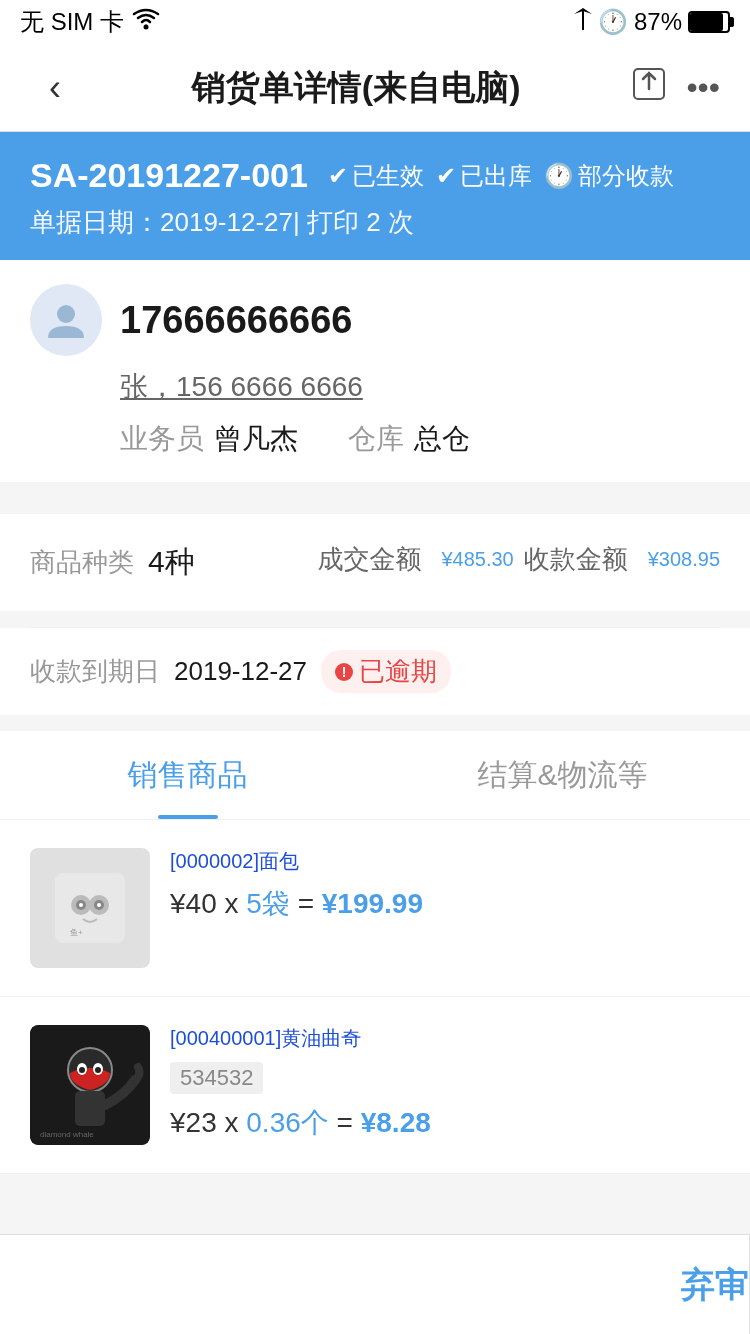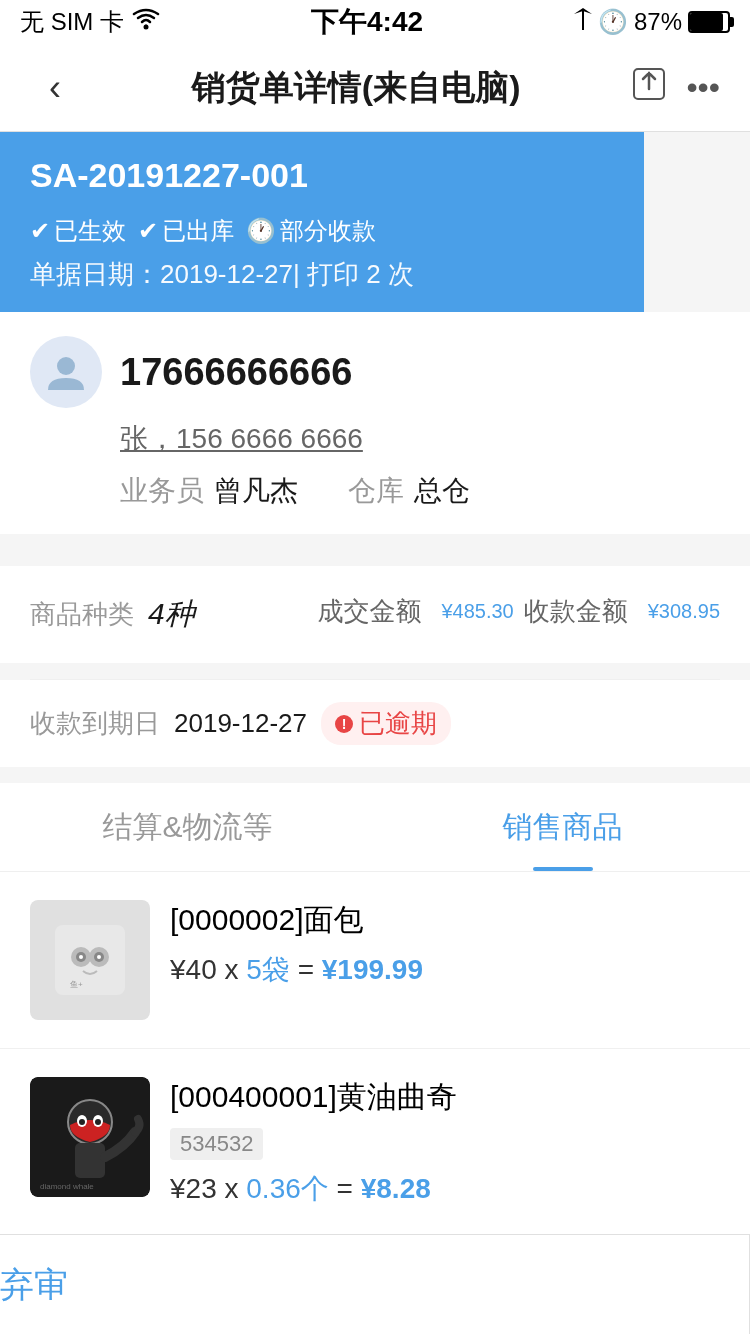--- a/index.html
+++ b/index.html
@@ -56,21 +56,21 @@
       font-size: 36px; color: #333; cursor: pointer;
     }
     .nav-title { font-size: 34px; font-weight: 600; color: #1a1a1a; }
     .nav-actions { display: flex; gap: 20px; align-items: center; }
     .nav-icon { font-size: 32px; color: #555; cursor: pointer; }
 
     
     .order-header {
       background: #4A9FE8;
       padding: 24px 30px 20px;
-      width: 644px;
+      width: 750px;
     }
     .order-header-top {
       display: flex;
       align-items: center;
       gap: 20px;
       margin-bottom: 10px;
       flex-wrap: wrap;
     }
     .order-id {
       font-size: 34px;
@@ -124,21 +124,21 @@
     }
     .stats-row {
       display: flex;
       justify-content: space-between;
       align-items: flex-start;
     }
     .stats-left {
       display: flex; flex-direction: column; gap: 4px;
     }
     .stats-label { font-size: 26px; color: #999; }
-    .stats-value { font-size: 30px; color: #1a1a1a; font-weight: 500; font-style: italic; }
+    .stats-value { font-size: 30px; color: #1a1a1a; font-weight: 500; }
     .stats-right { display: flex; flex-direction: row; gap: 10px; align-items: flex-end; }
     .amount-row { display: flex; gap: 20px; align-items: center; }
     .amount-label { font-size: 26px; color: #666; }
     .amount-value { font-size: 20px; color: #4A9FE8; font-weight: 500; }
 
     
     .due-section {
       background: #fff;
       padding: 22px 30px;
       margin-bottom: 0;
@@ -199,21 +199,21 @@
     }
     .product-thumb {
       width: 120px; height: 120px;
       background: #f0f0f0;
       border-radius: 8px;
       display: flex; align-items: center; justify-content: center;
       overflow: hidden;
       flex-shrink: 0;
     }
     .product-info { flex: 1; }
-    .product-name { font-size: 30px; color: #000000; margin-bottom: 10px; }
+    .product-name { font-size: 20px; color: #1d4ed8; margin-bottom: 10px; }
     .product-badge {
       display: inline-block;
       background: #efefef;
       color: #888;
       font-size: 22px;
       border-radius: 4px;
       padding: 3px 10px;
       margin-bottom: 10px;
     }
     .product-price { font-size: 28px; color: #333; }
@@ -227,23 +227,23 @@
       width: 750px;
       height: 100px;
       background: #fff;
       border-top: 1px solid #e0e0e0;
       display: flex;
     }
     .bottom-btn {
       flex: 1;
       display: flex;
       align-items: center;
-      justify-content: flex-start;
+      justify-content: flex-end;
       font-size: 34px;
-      font-weight: 400;
+      font-weight: 700;
       cursor: pointer;
       color: #4A9FE8;
     }
     .bottom-btn.left { border-right: 1px solid #e0e0e0; }
 
     
     .person-icon {
       width: 72px; height: 72px; border-radius: 50%;
       background: #e0e8f5;
       display: flex; align-items: center; justify-content: center;
@@ -259,21 +259,20 @@
     <span>
       <svg width="28" height="22" viewBox="0 0 28 22">
         <path d="M14 18 L14 18" stroke="#000" stroke-width="3" stroke-linecap="round"></path>
         <path d="M10 14 Q14 10 18 14" stroke="#000" stroke-width="2.5" fill="none" stroke-linecap="round"></path>
         <path d="M6 10 Q14 4 22 10" stroke="#000" stroke-width="2.5" fill="none" stroke-linecap="round"></path>
         <path d="M2 6 Q14 -2 26 6" stroke="#000" stroke-width="2.5" fill="none" stroke-linecap="round"></path>
         <circle cx="14" cy="19" r="2.5" fill="#000"></circle>
       </svg>
     </span>
   </div>
-  <div class="status-center">下午4:42</div>
   <div class="status-right">
     <span>
       <svg width="18" height="22" viewBox="0 0 18 22">
           <path d="M9 0 L18 6 L9 3 L0 6 Z" fill="#000"></path>
           <line x1="9" y1="3" x2="9" y2="22" stroke="#000" stroke-width="2"></line>
         </svg>
     </span>
     <span>🕐</span>
     <span>87%</span>
     <div class="battery-icon">
@@ -371,26 +370,26 @@
   <span class="due-label">收款到期日</span>
   <span class="due-date">2019-12-27</span>
   <div class="overdue-badge">
     <div class="overdue-dot">!</div>
     <span class="overdue-text">已逾期</span>
   </div>
 </div>
 
 <div class="tabs-section">
   <div class="tabs-row">
-    <div class="tab">
-      <span>结算&amp;物流等</span>
-    </div>
     <div class="tab active">
       <span>销售商品</span>
       <div class="tab-underline"></div>
+    </div>
+    <div class="tab">
+      <span>结算&amp;物流等</span>
     </div>
   </div>
 </div>
 
 <div class="product-list">
 
   <div class="product-item">
     <div class="product-thumb">
       <div style="width:100%;height:100%;background:#e0e0e0;border-radius:8px;display:flex;align-items:center;justify-content:center;">
         <svg width="70" height="70" viewBox="0 0 70 70">

